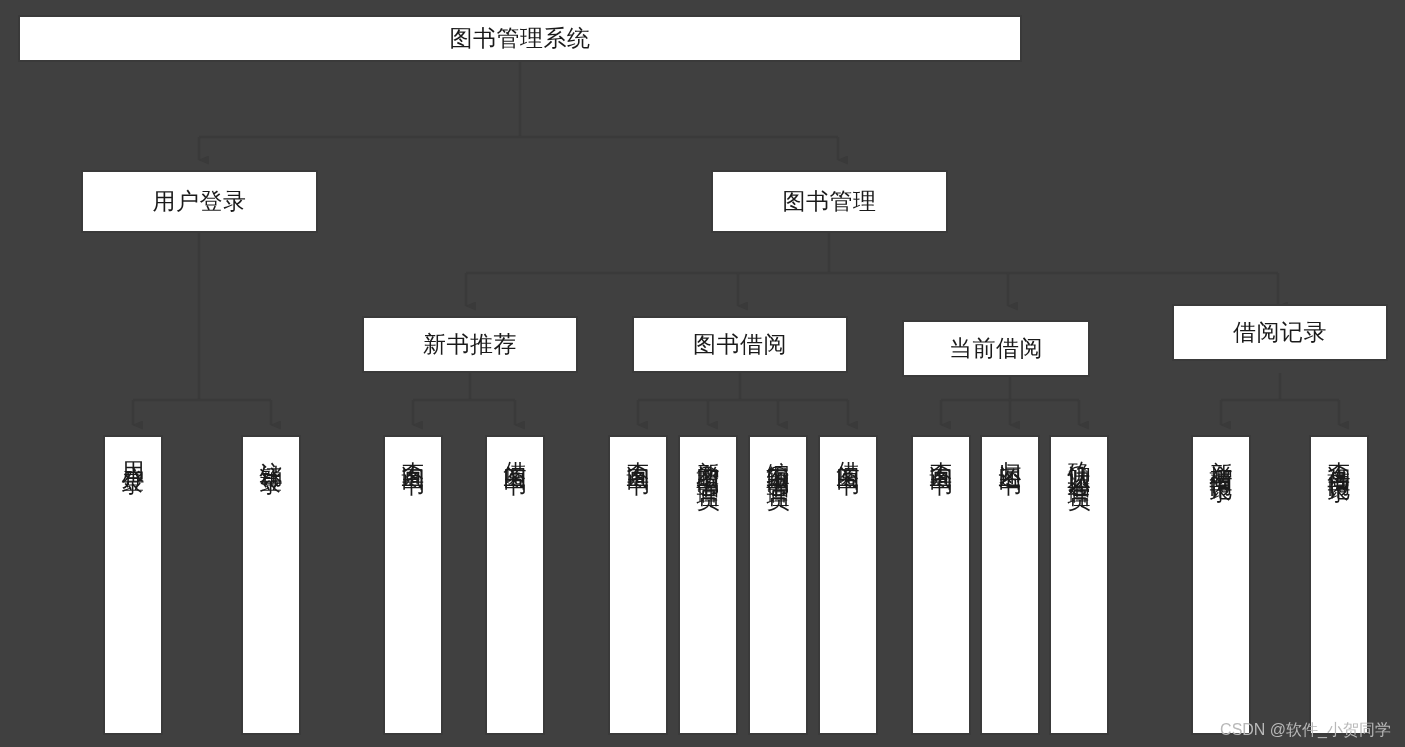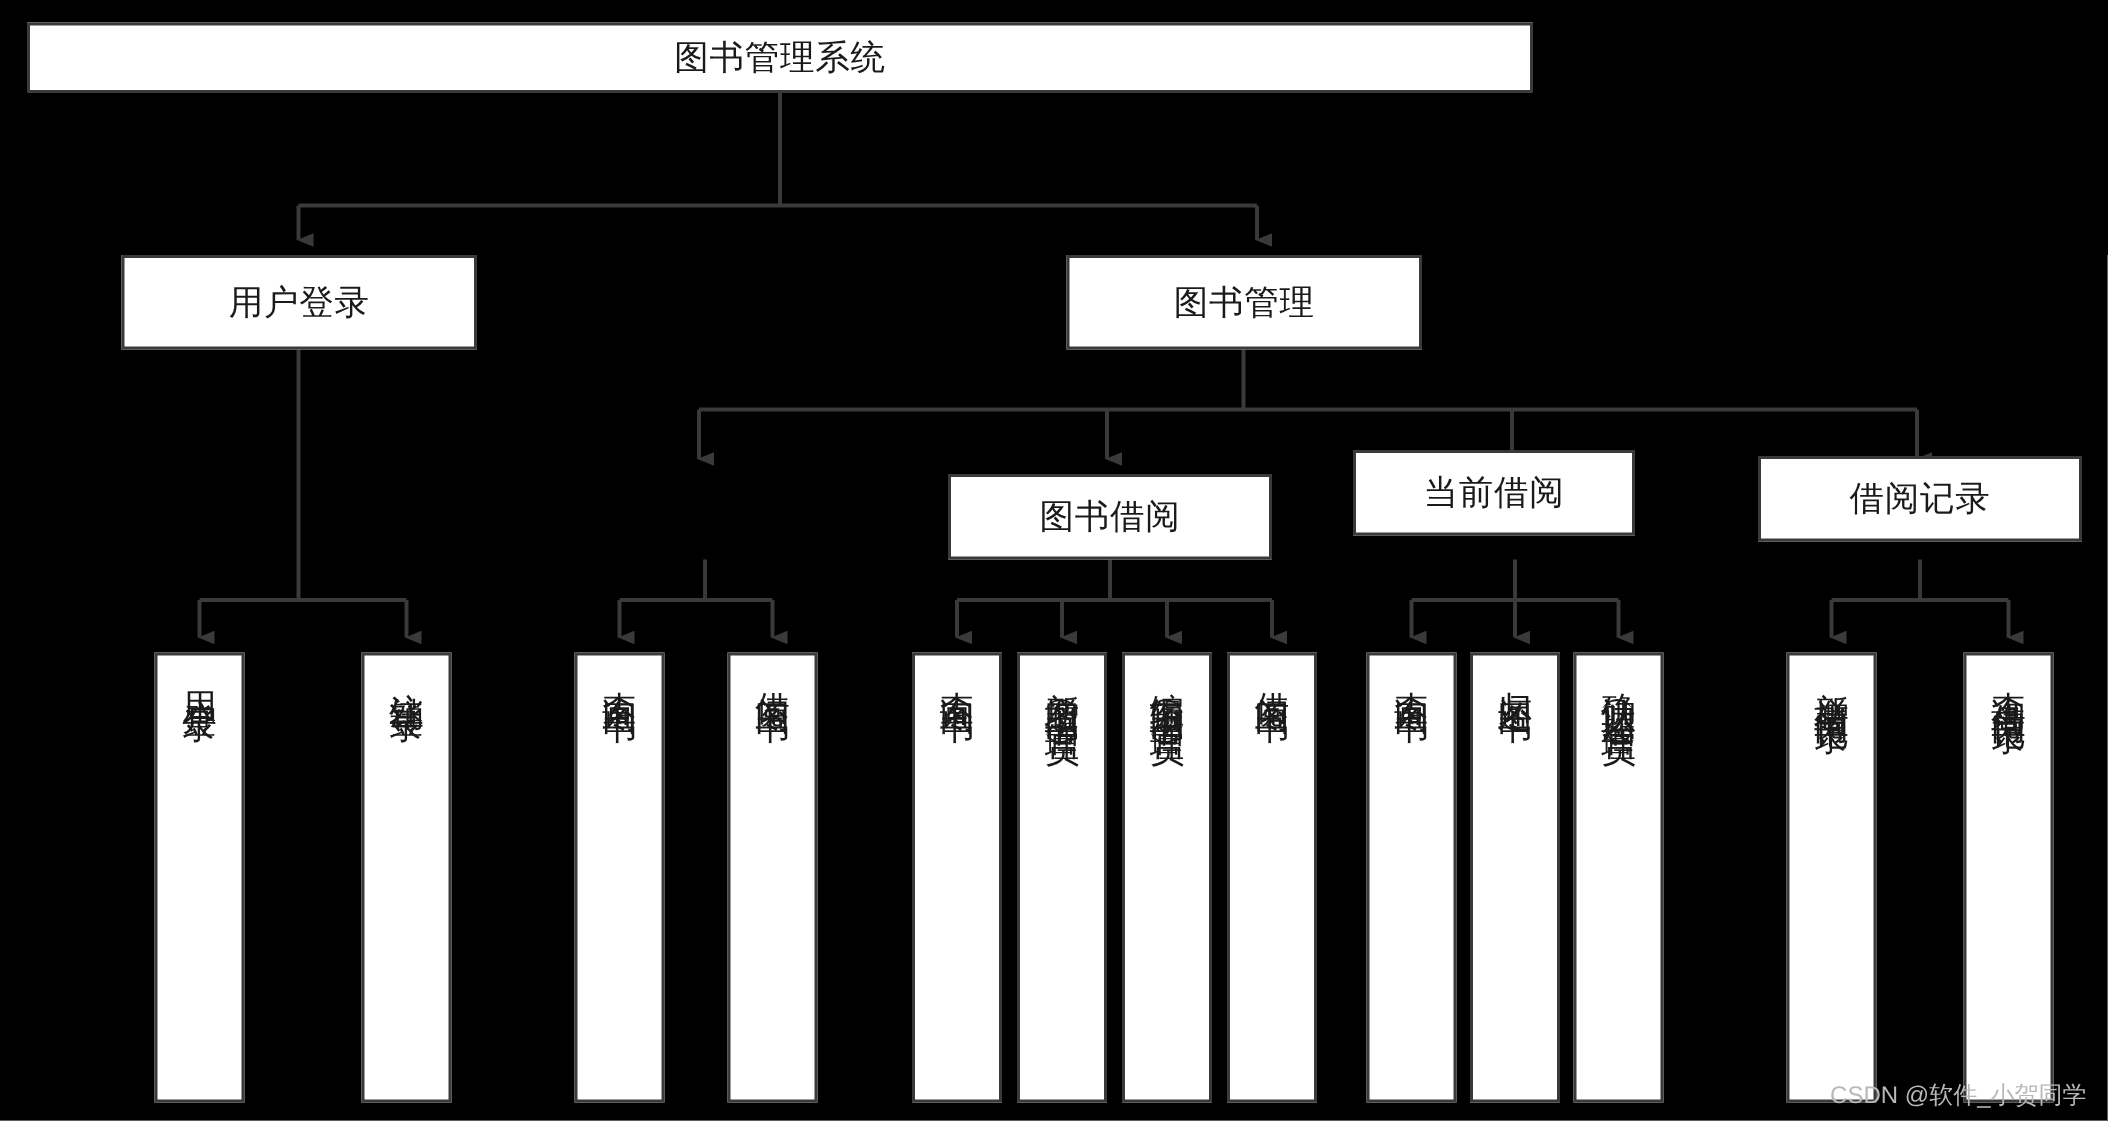--- a/index.html
+++ b/index.html
@@ -1,21 +1,21 @@
 <!DOCTYPE html>
 <html><head>
 <meta charset="utf-8">
 <style>
   html, body { margin:0; padding:0; background:#ffffff; }
   body {
     width:1405px; height:747px;
     font-family:"Liberation Sans","DejaVu Sans",sans-serif;
     overflow:hidden;
   }
-  #canvas { position:relative; width:1405px; height:747px; background:#000000; }
+  #canvas { position:relative; width:1405px; height:747px; background:#404040; }
 
   svg#links { position:absolute; left:0; top:0; width:1405px; height:747px; }
 
   .node {
     position:absolute;
     box-sizing:border-box;
     background:#ffffff;
     border:2.5px solid #3a3a3a;
     display:flex;
     align-items:center;
@@ -106,24 +106,27 @@
     <span class="label">图书管理系统</span>
   </div>
 
   <div class="node horiz" style="left:81px; top:170px; width:237px; height:63px;">
     <span class="label">用户登录</span>
   </div>
   <div class="node horiz" style="left:711px; top:170px; width:237px; height:63px;align-items:center;">
     <span class="label">图书管理</span>
   </div>
 
+  <div class="node horiz" style="left:362px; top:316px; width:216px; height:57px;">
+    <span class="label">新书推荐</span>
+  </div>
   <div class="node horiz" style="left:632px; top:316px; width:216px; height:57px;align-items:center;">
     <span class="label">图书借阅</span>
   </div>
-  <div class="node horiz" style="left:902px; top:300px; width:188px; height:57px;">
+  <div class="node horiz" style="left:902px; top:320px; width:188px; height:57px;">
     <span class="label">当前借阅</span>
   </div>
   <div class="node horiz" style="left:1172px; top:304px; width:216px; height:57px;">
     <span class="label">借阅记录</span>
   </div>
 
   <div class="node vert" style="left:103px; top:435px; width:60px; height:300px;">
     <span class="label">用户登录</span>
   </div>
   <div class="node vert" style="left:241px; top:435px; width:60px; height:300px;">

